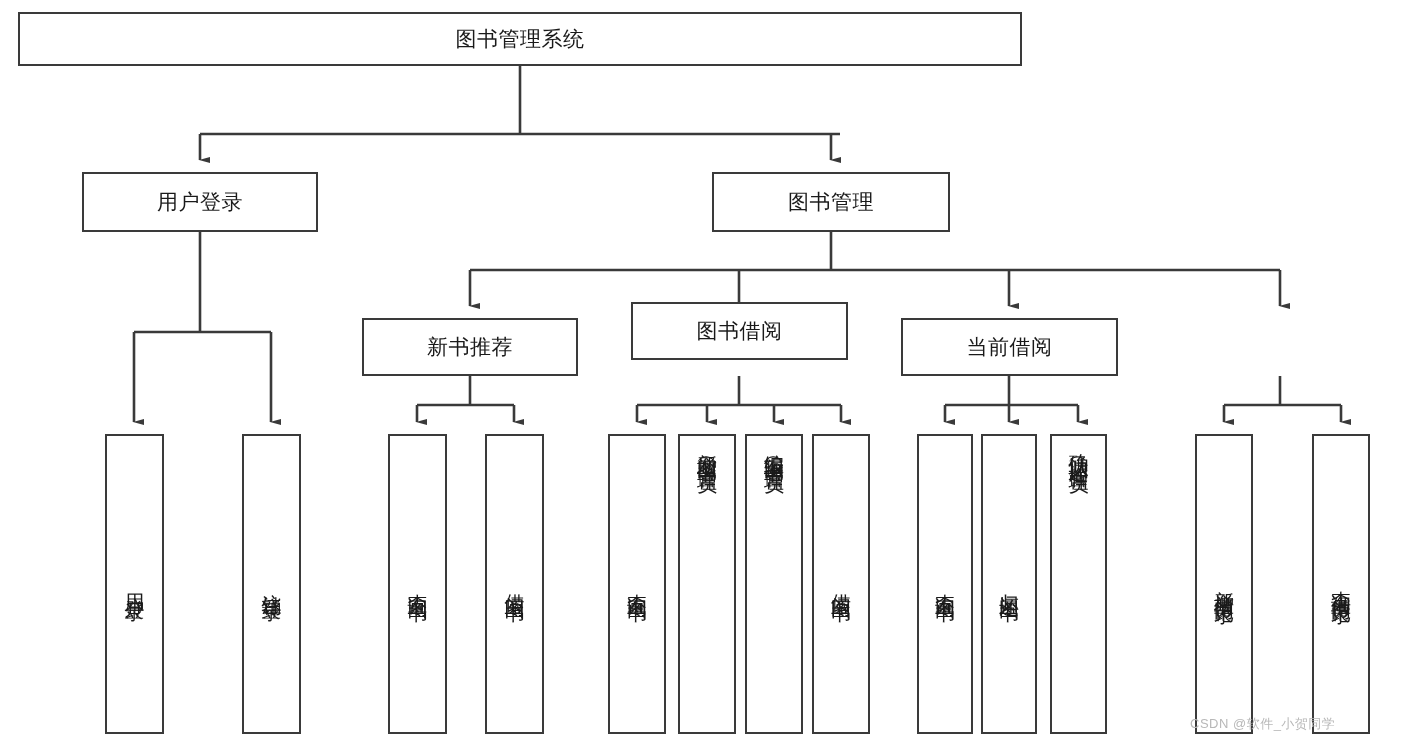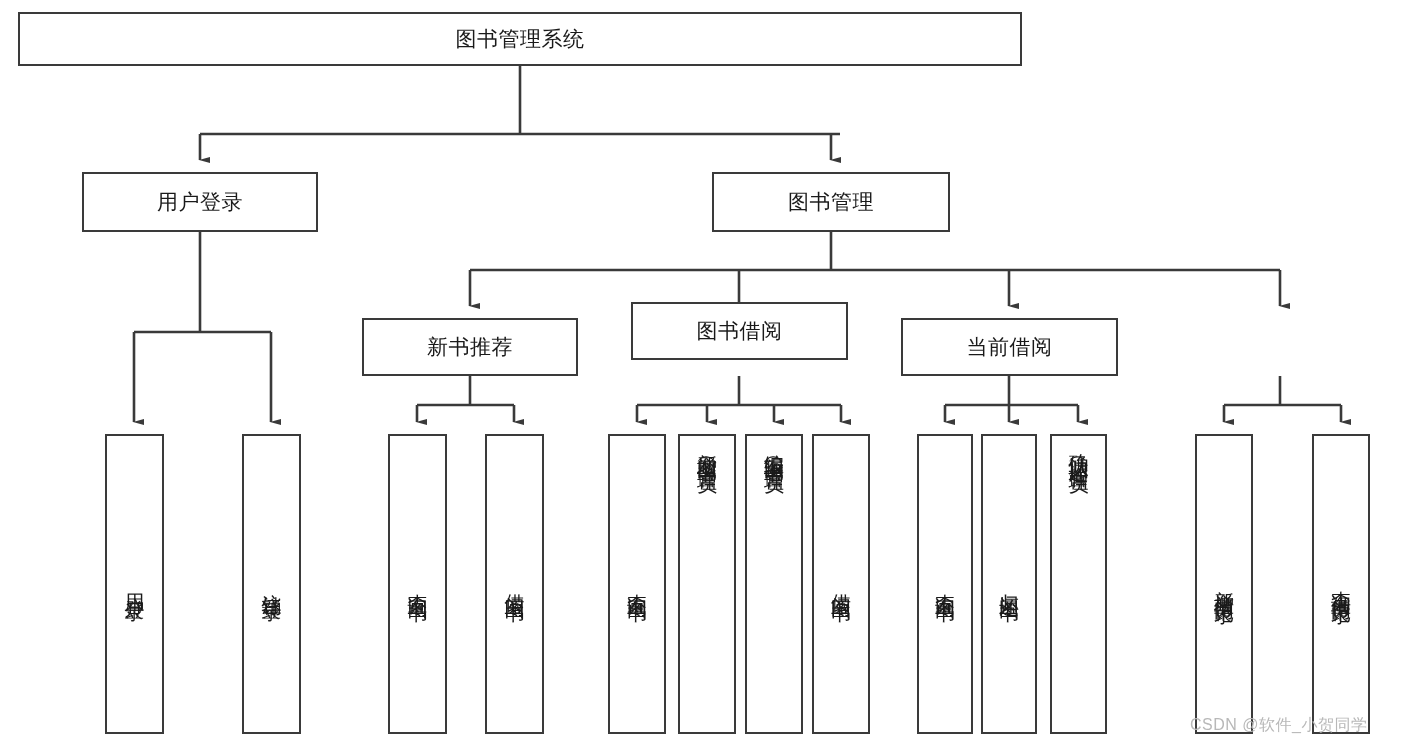--- a/index.html
+++ b/index.html
@@ -61,21 +61,21 @@
   }
   .vtext.centered {
     margin-top: auto;
     margin-bottom: auto;
   }
   .vtext.topalign {
     margin-top: 2px;
   }
   .watermark {
     position: absolute;
-    font-size: 16px;
+    font-size: 13px;
     color: #b8b8b8;
     white-space: nowrap;
     z-index: 5;
     letter-spacing: 0.5px;
   }
 </style>
 </head>
 <body>
 
 <div id="canvas">

